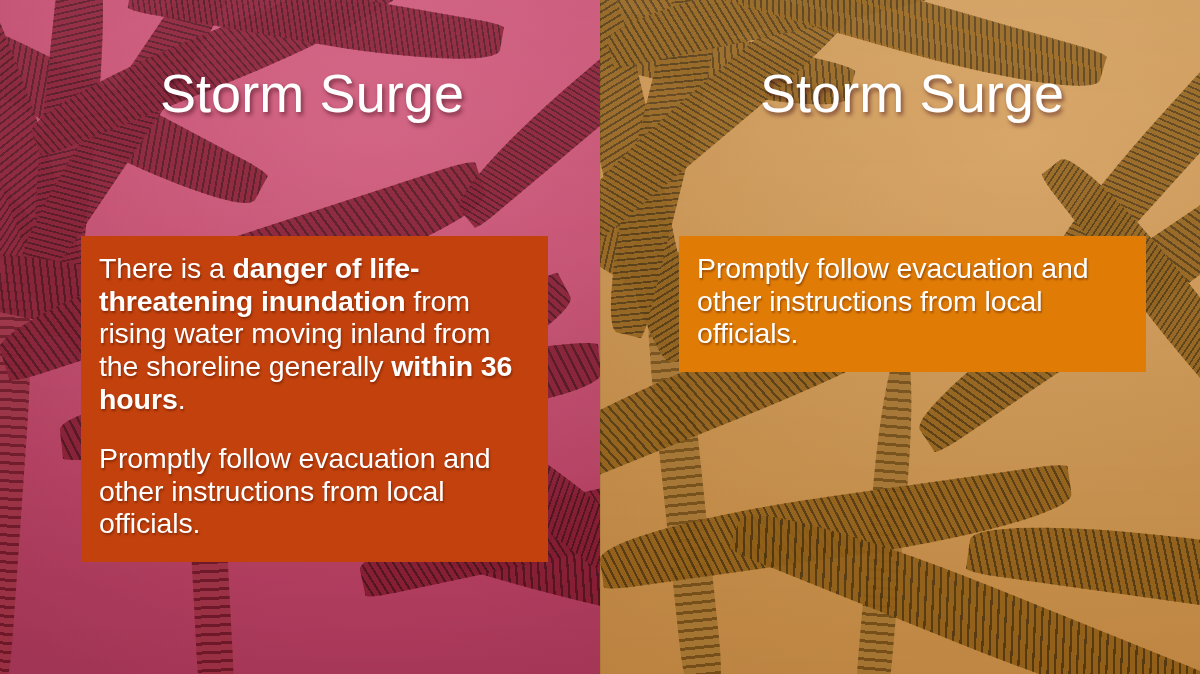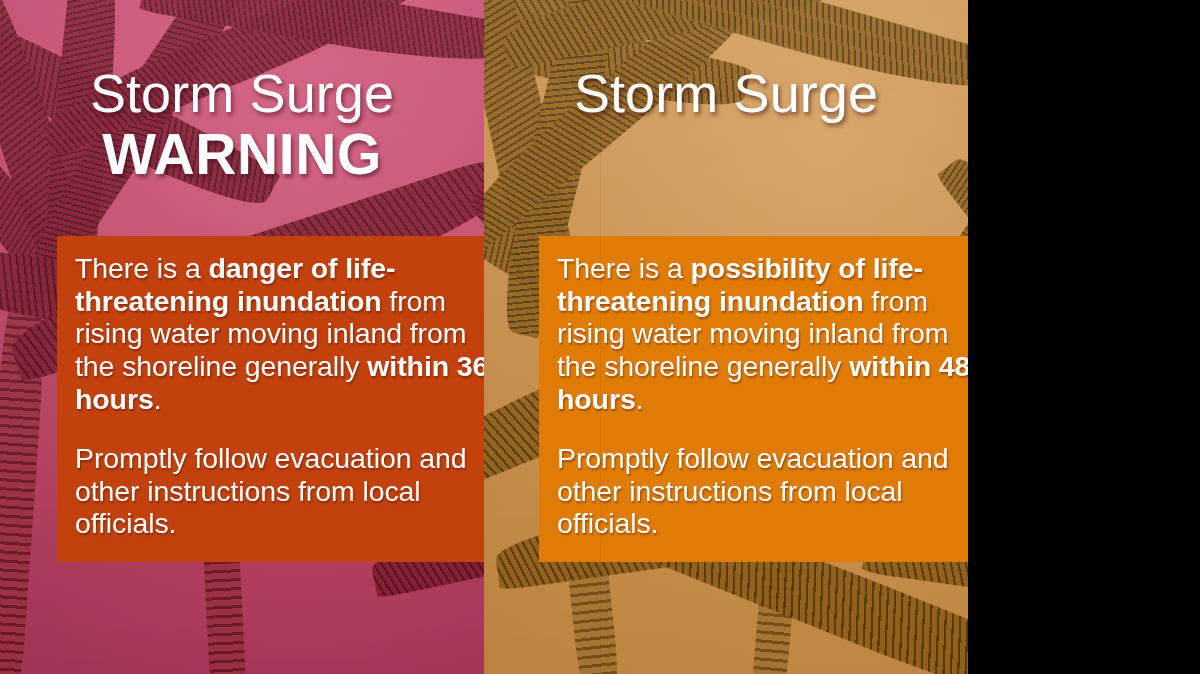--- a/index.html
+++ b/index.html
@@ -12,22 +12,23 @@
   #poster{
     position:relative;
     width:1200px; height:674px;
     overflow:hidden;
     display:flex;
   }
 
   
   .half{
     position:relative;
-    width:484px; height:674px;
+    width:600px; height:674px;
     overflow:hidden;
+    padding-left:24px;
   }
 
   
   .bg{ position:absolute; inset:0; overflow:hidden; }
   .sky{ position:absolute; inset:0; }
 
   
   .palms{ position:absolute; inset:-10%; }
 
   .frond{
@@ -191,21 +192,20 @@
         <div class="frond" style="left:470px; top:430px; transform:rotate(38deg)  scale(1.2,1.0);"></div>
         <div class="frond" style="left:520px; top:250px; transform:rotate(-40deg) scale(1.1,.95);"></div>
       </div>
       <div class="tint"></div>
       <div class="tint2"></div>
     </div>
 
     <div class="content">
       <div class="headline">
         <span class="line1">Storm Surge</span>
-        <span class="line2">WARNING</span>
       </div>
 
       <div class="msgbox">
         <p><span>There is a </span><b>danger of life-threatening inundation</b><span> from rising water moving inland from the shoreline generally </span><b>within 36 hours</b><span>.</span></p>
         <p>Promptly follow evacuation and other instructions from local officials.</p>
       </div>
     </div>
   </section>
 
   <section class="half right">
@@ -234,21 +234,20 @@
       <div class="tint"></div>
       <div class="tint2"></div>
     </div>
 
     <div class="content">
       <div class="headline">
         <span class="line1">Storm Surge</span>
       </div>
 
       <div class="msgbox">
-        <p><span>There is a </span><b>possibility of life-threatening inundation</b><span> from rising water moving inland from the shoreline generally </span><b>within 48 hours</b><span>.</span></p>
         <p>Promptly follow evacuation and other instructions from local officials.</p>
       </div>
 
     </div>
   </section>
 
   <div class="edge-seam"></div>
 </div>
 
 </body></html>

